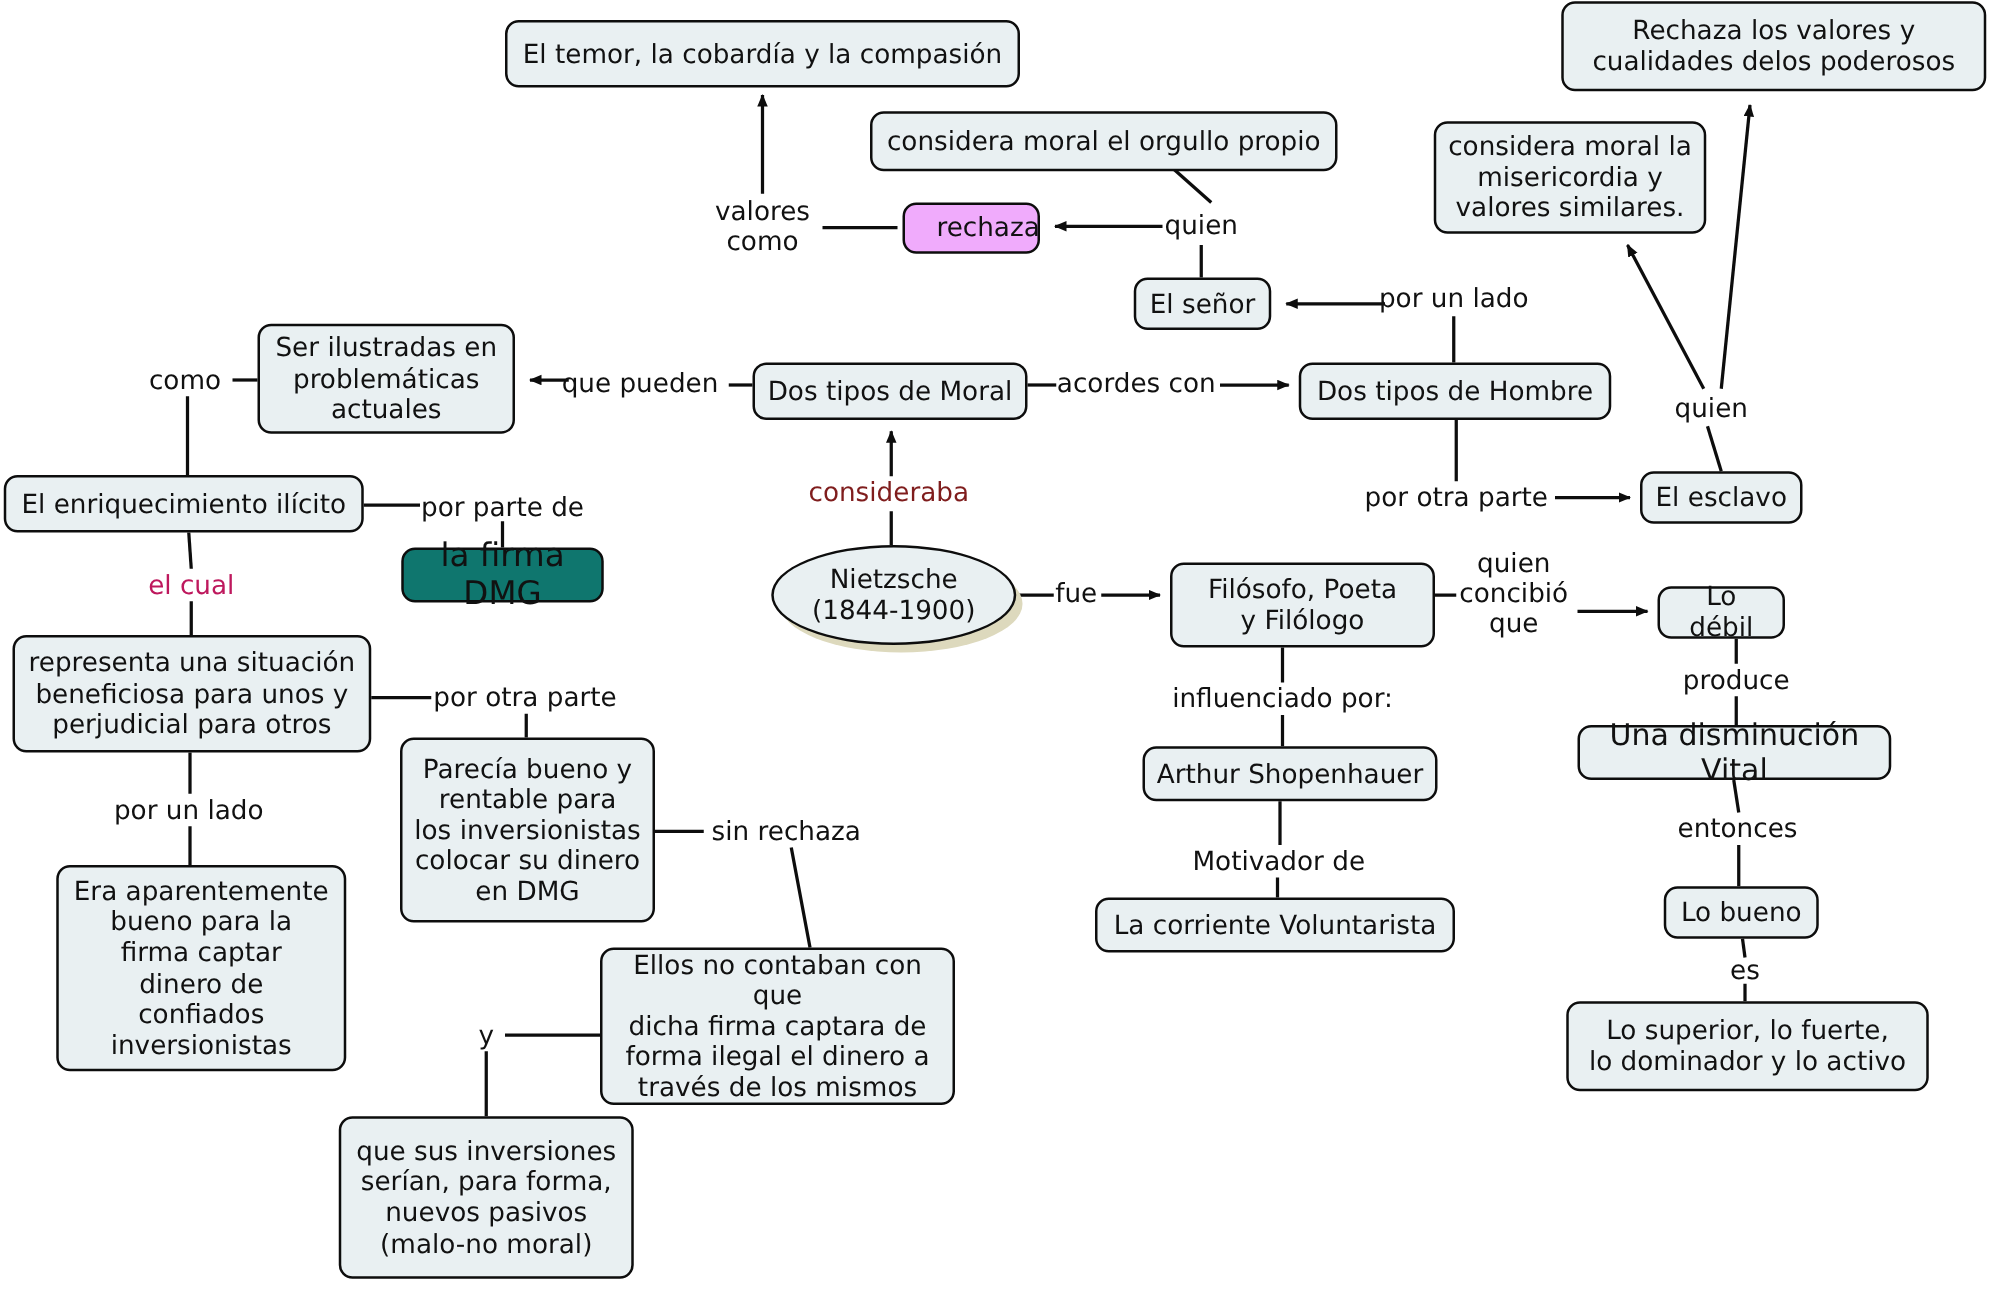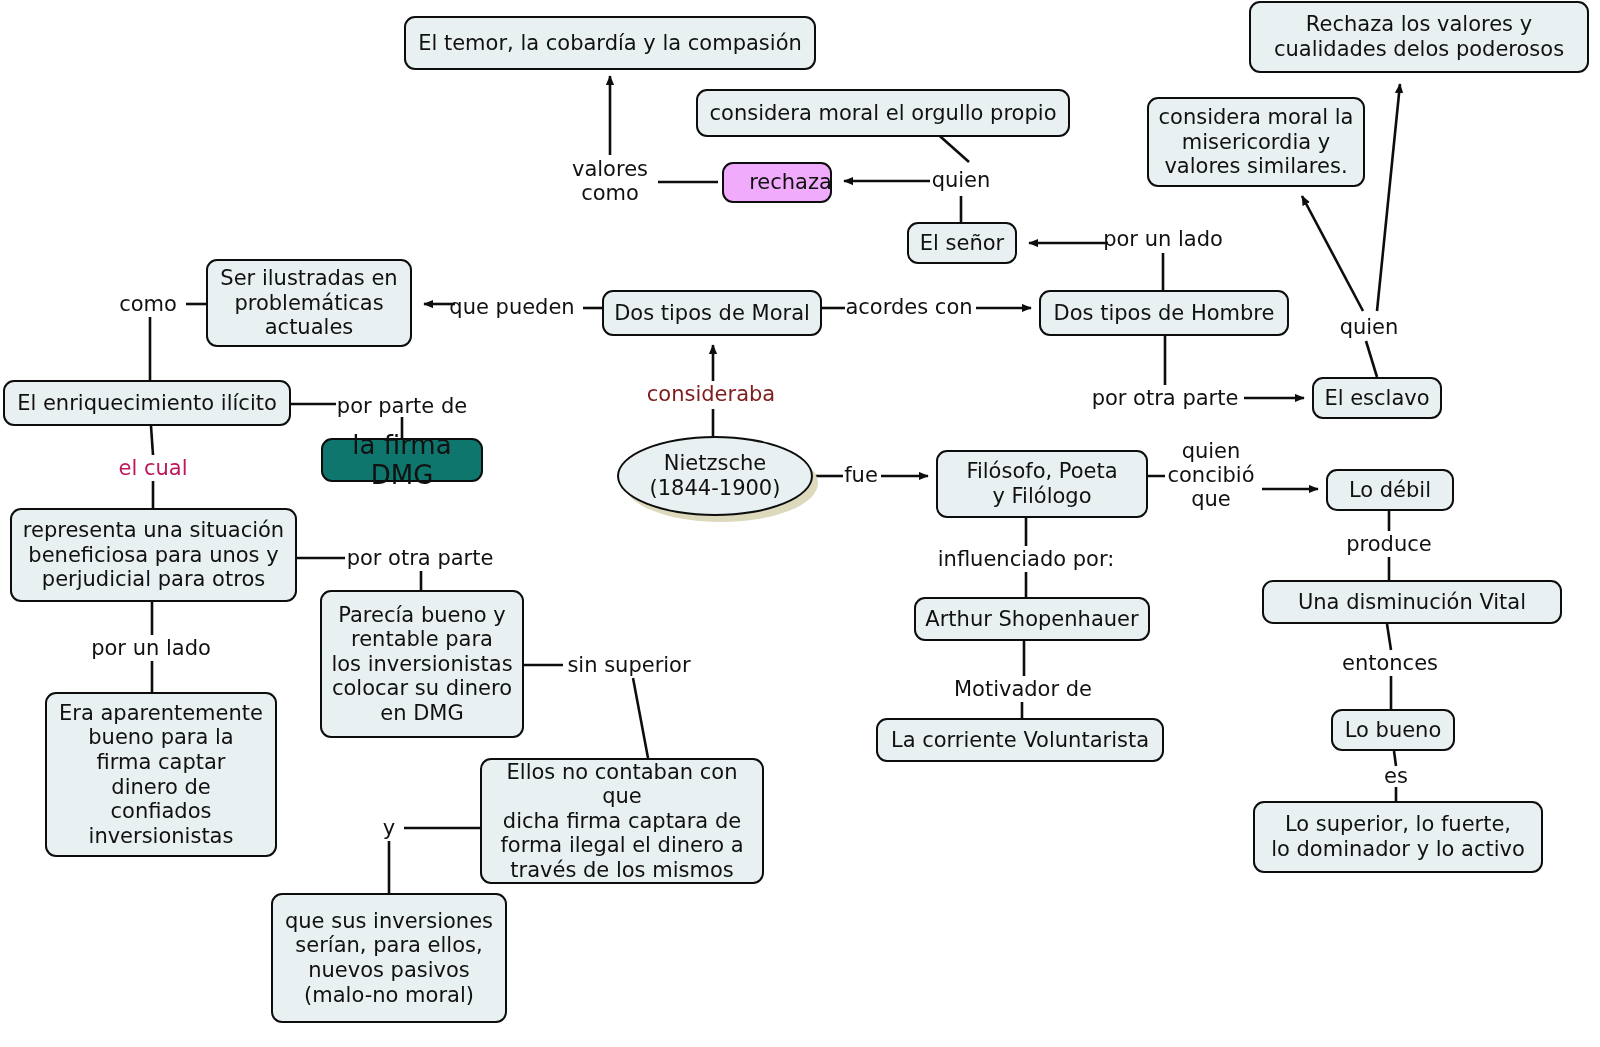--- a/index.html
+++ b/index.html
@@ -164,25 +164,25 @@
 actuales</div>
       <div class="node" style="left: 602px; top: 290px; width: 220px; height: 46px; font-size: 21px; background: rgb(233, 240, 242); border-color: rgb(13, 13, 13); color: rgb(17, 17, 17);">Dos tipos de Moral</div>
       <div class="node" style="left: 1039px; top: 290px; width: 250px; height: 46px; font-size: 21px; background: rgb(233, 240, 242); border-color: rgb(13, 13, 13); color: rgb(17, 17, 17);">Dos tipos de Hombre</div>
       <div class="node" style="left: 3px; top: 380px; width: 288px; height: 46px; font-size: 21px; background: rgb(233, 240, 242); border-color: rgb(13, 13, 13); color: rgb(17, 17, 17);">El enriquecimiento ilícito</div>
       <div class="node" style="left: 1312px; top: 377px; width: 130px; height: 42px; font-size: 21px; background: rgb(233, 240, 242); border-color: rgb(13, 13, 13); color: rgb(17, 17, 17);">El esclavo</div>
       <div class="node" style="left: 321px; top: 438px; width: 162px; height: 44px; font-size: 26px; background: #0f766e; border-color: rgb(13, 13, 13); color: rgb(17, 17, 17);">la firma DMG</div>
       <div class="node ellipse" style="left: 617px; top: 436px; width: 196px; height: 80px; font-size: 21px; background: rgb(233, 240, 242); border-color: rgb(13, 13, 13); color: rgb(17, 17, 17);">Nietzsche
 (1844-1900)</div>
       <div class="node" style="left: 936px; top: 450px; width: 212px; height: 68px; font-size: 21px; background: rgb(233, 240, 242); border-color: rgb(13, 13, 13); color: rgb(17, 17, 17); text-align: center;">Filósofo, Poeta
 y Filólogo</div>
-      <div class="node" style="left: 1326px; top: 469px; width: 128px; height: 42px; font-size: 21px; background: rgb(233, 240, 242); border-color: rgb(13, 13, 13); color: rgb(17, 17, 17);">Lo débil</div>
+      <div class="node" style="left: 1326px; top: 469px; width: 102px; height: 42px; font-size: 21px; background: rgb(233, 240, 242); border-color: rgb(13, 13, 13); color: rgb(17, 17, 17);">Lo débil</div>
       <div class="node" style="left: 10px; top: 508px; width: 287px; height: 94px; font-size: 21px; background: rgb(233, 240, 242); border-color: rgb(13, 13, 13); color: rgb(17, 17, 17);">representa una situación
 beneficiosa para unos y
 perjudicial para otros</div>
-      <div class="node" style="left: 1262px; top: 580px; width: 300px; height: 44px; font-size: 21px; background: rgb(233, 240, 242); border-color: rgb(13, 13, 13); color: rgb(17, 17, 17);">Una disminución Vital</div>
+      <div class="node" style="left: 1262px; top: 580px; width: 251px; height: 44px; font-size: 24px; background: rgb(233, 240, 242); border-color: rgb(13, 13, 13); color: rgb(17, 17, 17);">Una disminución Vital</div>
       <div class="node" style="left: 914px; top: 597px; width: 236px; height: 44px; font-size: 21px; background: rgb(233, 240, 242); border-color: rgb(13, 13, 13); color: rgb(17, 17, 17);">Arthur Shopenhauer</div>
       <div class="node" style="left: 320px; top: 590px; width: 204px; height: 148px; font-size: 21px; background: rgb(233, 240, 242); border-color: rgb(13, 13, 13); color: rgb(17, 17, 17);">Parecía bueno y
 rentable para
 los inversionistas
 colocar su dinero
 en DMG</div>
       <div class="node" style="left: 45px; top: 692px; width: 232px; height: 165px; font-size: 21px; background: rgb(233, 240, 242); border-color: rgb(13, 13, 13); color: rgb(17, 17, 17);">Era aparentemente
 bueno para la
 firma captar
 dinero de
@@ -190,21 +190,21 @@
 inversionistas</div>
       <div class="node" style="left: 1331px; top: 709px; width: 124px; height: 42px; font-size: 21px; background: rgb(233, 240, 242); border-color: rgb(13, 13, 13); color: rgb(17, 17, 17);">Lo bueno</div>
       <div class="node" style="left: 876px; top: 718px; width: 288px; height: 44px; font-size: 21px; background: rgb(233, 240, 242); border-color: rgb(13, 13, 13); color: rgb(17, 17, 17);">La corriente Voluntarista</div>
       <div class="node" style="left: 480px; top: 758px; width: 284px; height: 126px; font-size: 21px; background: rgb(233, 240, 242); border-color: rgb(13, 13, 13); color: rgb(17, 17, 17);">Ellos no contaban con que
 dicha firma captara de
 forma ilegal el dinero a
 través de los mismos</div>
       <div class="node" style="left: 1253px; top: 801px; width: 290px; height: 72px; font-size: 21px; background: rgb(233, 240, 242); border-color: rgb(13, 13, 13); color: rgb(17, 17, 17);">Lo superior, lo fuerte,
 lo dominador y lo activo</div>
       <div class="node" style="left: 271px; top: 893px; width: 236px; height: 130px; font-size: 21px; background: rgb(233, 240, 242); border-color: rgb(13, 13, 13); color: rgb(17, 17, 17);">que sus inversiones
-serían, para ellos,
+serían, para forma,
 nuevos pasivos
 (malo-no moral)</div>
     </div>
   <div id="labels-layer">
       <div class="linklabel" style="left: 610px; top: 181px; color: rgb(17, 17, 17);">valores
 como</div>
       <div class="linklabel" style="left: 961px; top: 180px; color: rgb(17, 17, 17);">quien</div>
       <div class="linklabel" style="left: 1163px; top: 239px; color: rgb(17, 17, 17);">por un lado</div>
       <div class="linklabel" style="left: 148px; top: 304px; color: rgb(17, 17, 17);">como</div>
       <div class="linklabel" style="left: 512px; top: 307px; color: rgb(17, 17, 17);">que pueden</div>
@@ -216,19 +216,19 @@
       <div class="linklabel" style="left: 153px; top: 468px; color: #be185d;">el cual</div>
       <div class="linklabel" style="left: 861px; top: 475px; color: rgb(17, 17, 17);">fue</div>
       <div class="linklabel" style="left: 1211px; top: 475px; color: rgb(17, 17, 17);">quien
 concibió
 que</div>
       <div class="linklabel" style="left: 1389px; top: 544px; color: rgb(17, 17, 17);">produce</div>
       <div class="linklabel" style="left: 1026px; top: 559px; color: rgb(17, 17, 17);">influenciado por:</div>
       <div class="linklabel" style="left: 420px; top: 558px; color: rgb(17, 17, 17);">por otra parte</div>
       <div class="linklabel" style="left: 151px; top: 648px; color: rgb(17, 17, 17);">por un lado</div>
       <div class="linklabel" style="left: 1390px; top: 663px; color: rgb(17, 17, 17);">entonces</div>
-      <div class="linklabel" style="left: 629px; top: 665px; color: rgb(17, 17, 17);">sin superior</div>
+      <div class="linklabel" style="left: 629px; top: 665px; color: rgb(17, 17, 17);">sin rechaza</div>
       <div class="linklabel" style="left: 1023px; top: 689px; color: rgb(17, 17, 17);">Motivador de</div>
       <div class="linklabel" style="left: 1396px; top: 776px; color: rgb(17, 17, 17);">es</div>
       <div class="linklabel" style="left: 389px; top: 828px; color: rgb(17, 17, 17);">y</div>
     </div>
 
 </div>
 
 </body></html>

